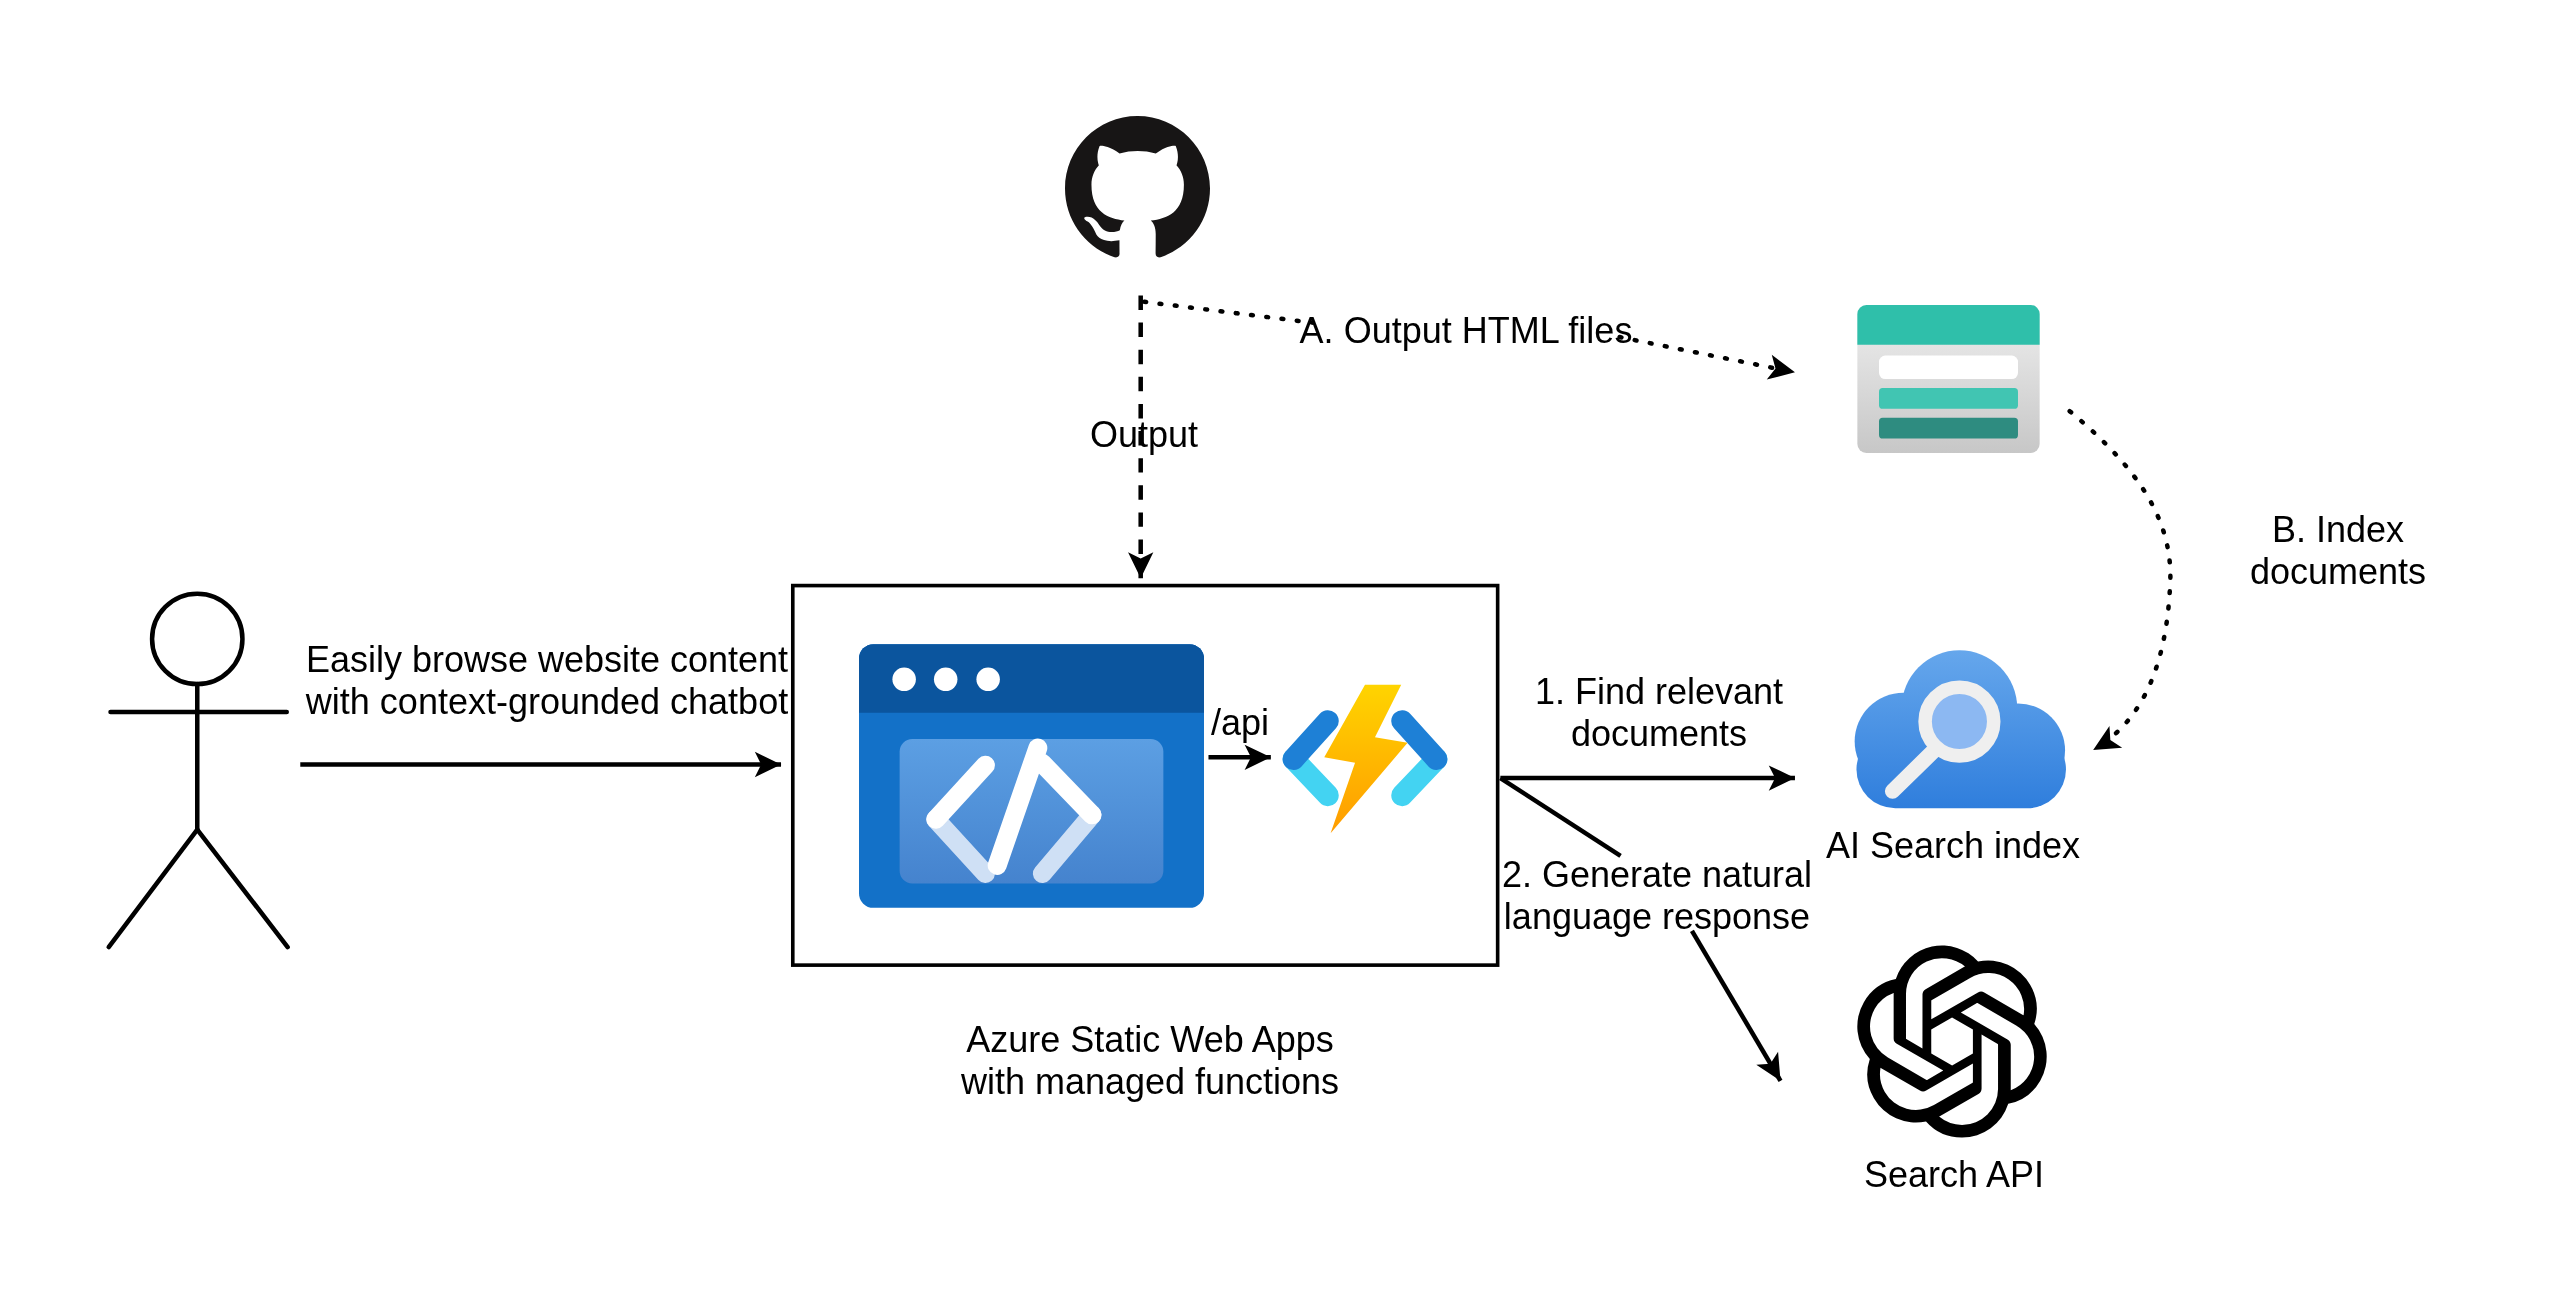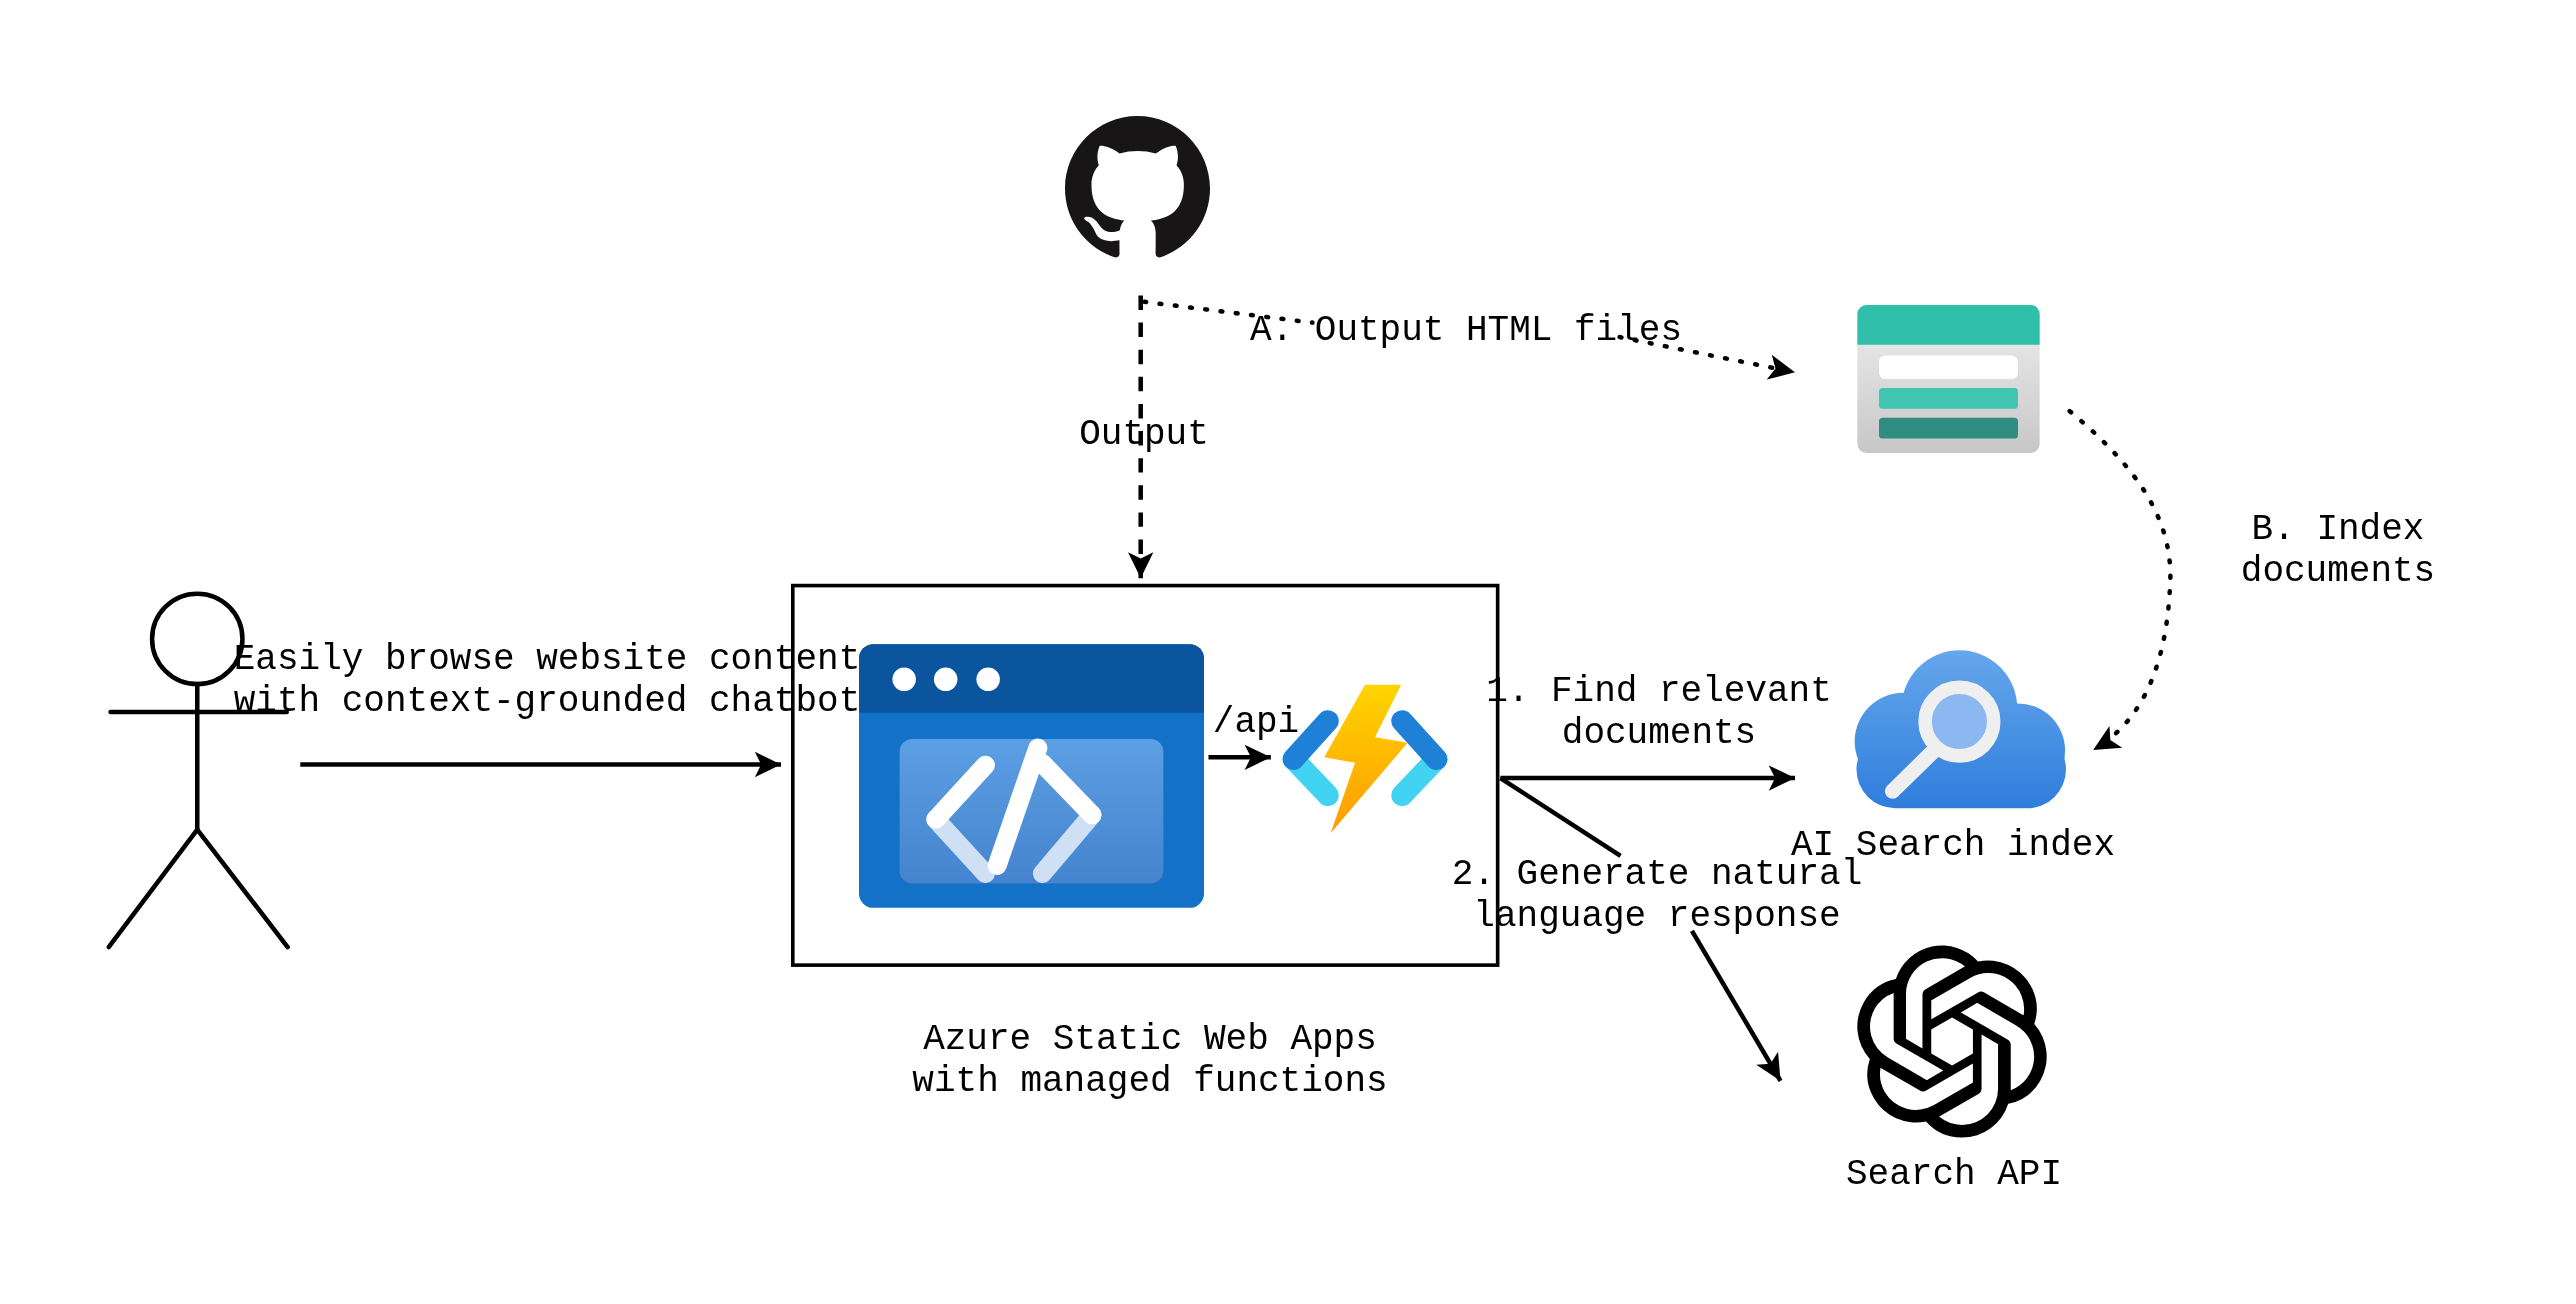--- a/index.html
+++ b/index.html
@@ -13,23 +13,22 @@
   .overlay{position:absolute;left:0;top:0;width:2576px;height:1304px;}
   .icon{position:absolute;}
   .lbl{
     position:absolute;
     transform:translate(-50%,-50%);
     font-size:36px;
     line-height:42px;
     color:#000;
     text-align:center;
     white-space:pre-line;
-    font-family:Liberation Mono, monospace;
   }
-  .lbl-left{text-align:center;margin-left:16px;}
+  .lbl-left{text-align:center;}
 </style>
 </head>
 <body>
 
 <div id="canvas">
 
   <svg class="overlay" viewBox="0 0 2850 1443">
     <defs>
       <marker id="arw" viewBox="0 0 34 34" markerWidth="34" markerHeight="34" refX="31" refY="17" orient="auto" markerUnits="userSpaceOnUse">
         <path d="M2,3 L31,17 L2,31 L9,17 Z" fill="#000"></path>

